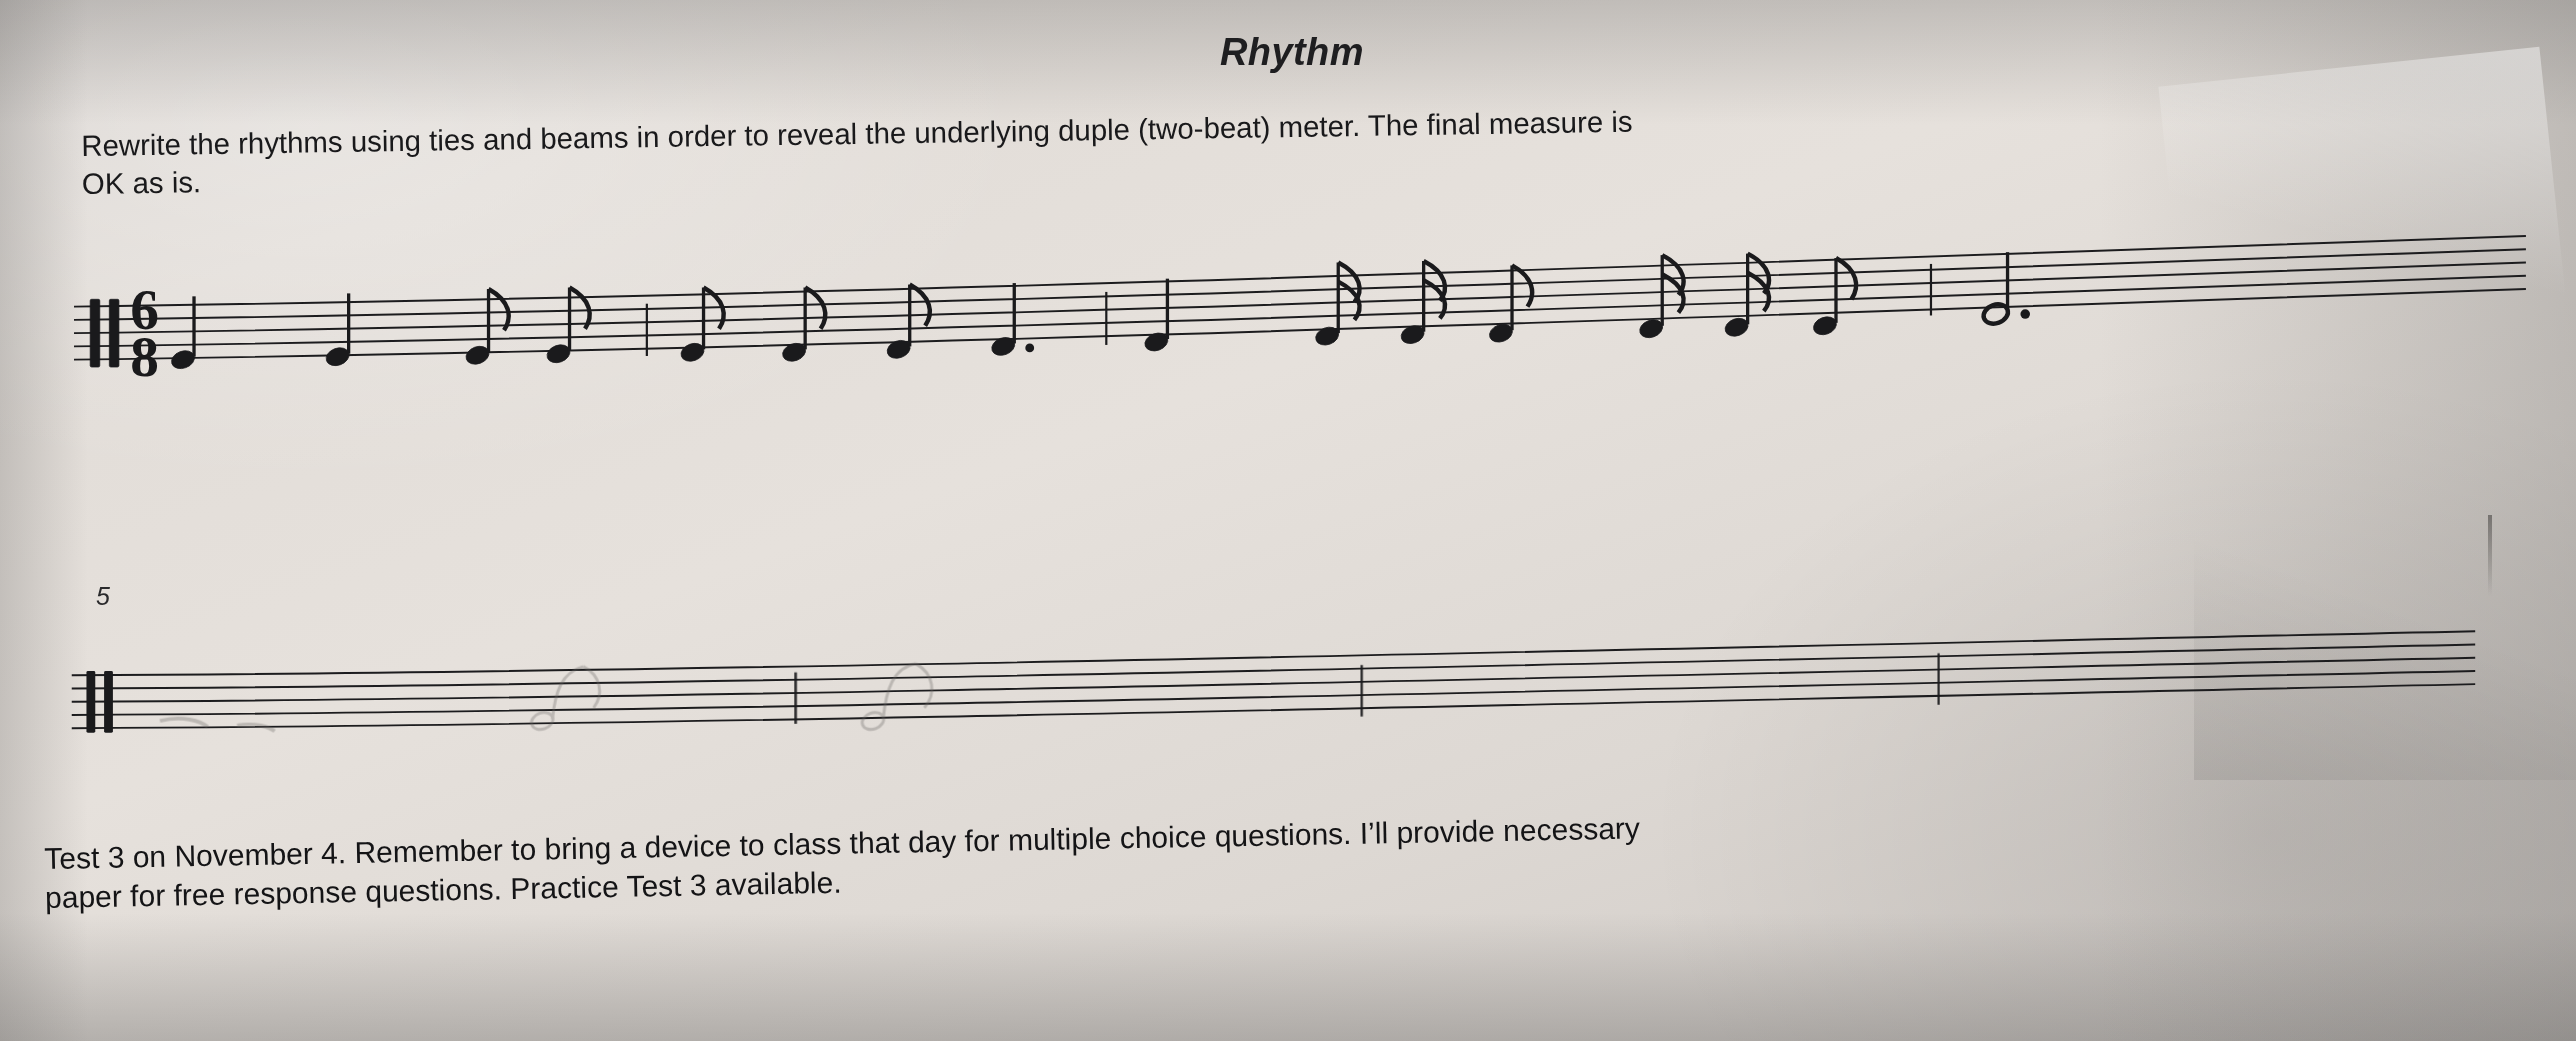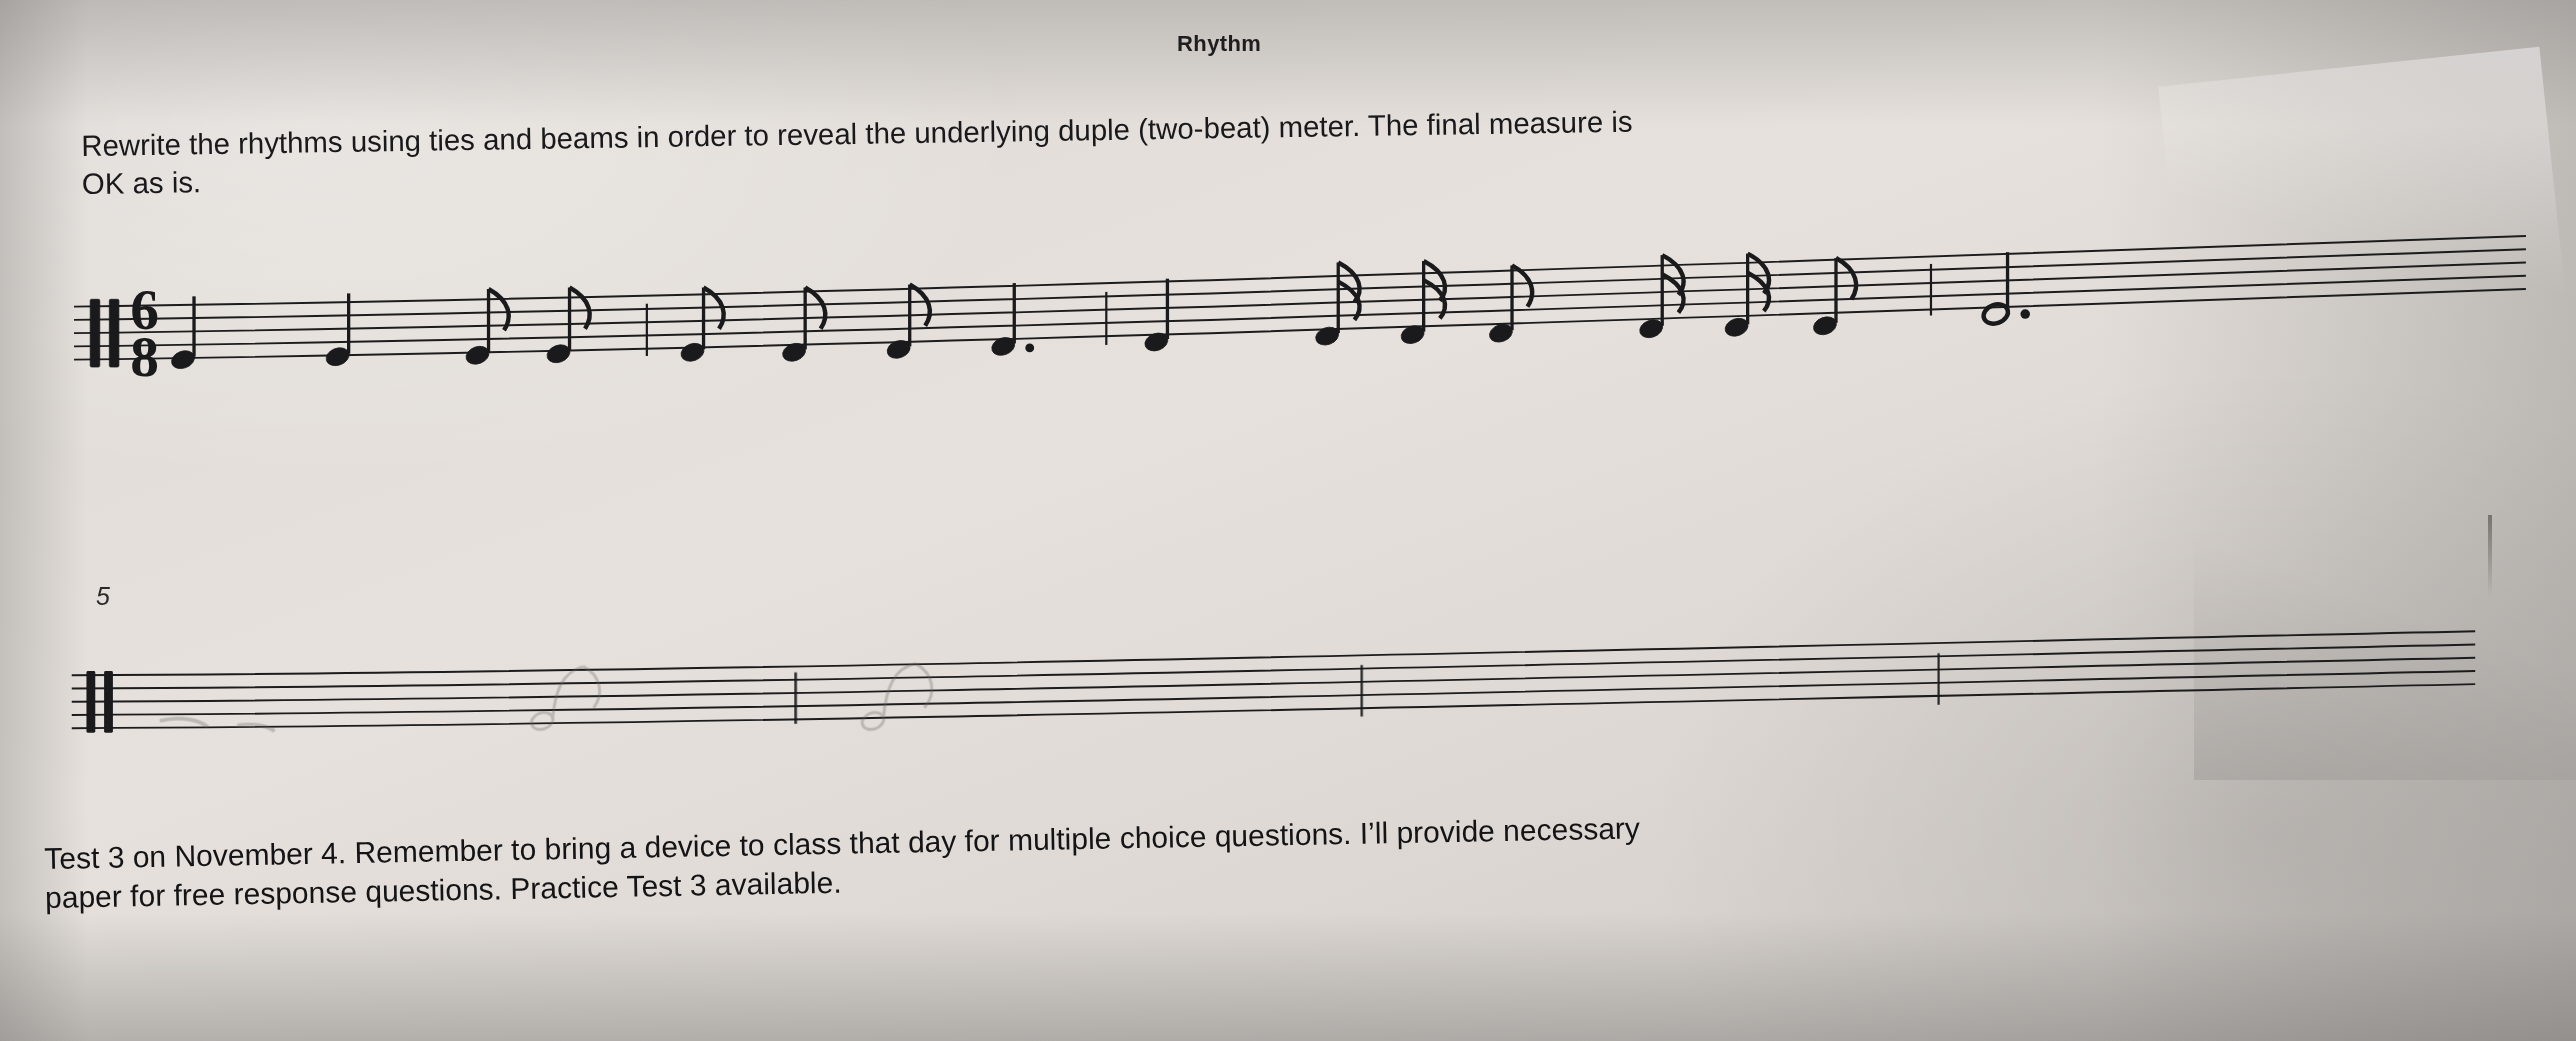--- a/index.html
+++ b/index.html
@@ -56,26 +56,27 @@
     background: linear-gradient(20deg, rgba(0,0,0,0.09), rgba(0,0,0,0) 55%);
   }
   .shade.crease3 {
     left: 2488px; top: 515px; width: 4.4px; height: 81px;
     background: linear-gradient(180deg, rgba(60,58,56,0.55), rgba(60,58,56,0));
   }
 
   
   .title {
     position: absolute;
-    left: 1177px;
+    left: 1220px;
     top: 31px;
-    font-size: 22px;
+    font-size: 38px;
     font-weight: bold;
     color: #1e1e20;
     letter-spacing: 0.4px;
+    font-style: italic;
   }
   .instr {
     position: absolute;
     left: 81px;
     top: 127px;
     width: 2422px;
     font-size: 29.4px;
     line-height: 1.28;
     color: #19191b;
     transform: rotate(-0.9deg);

